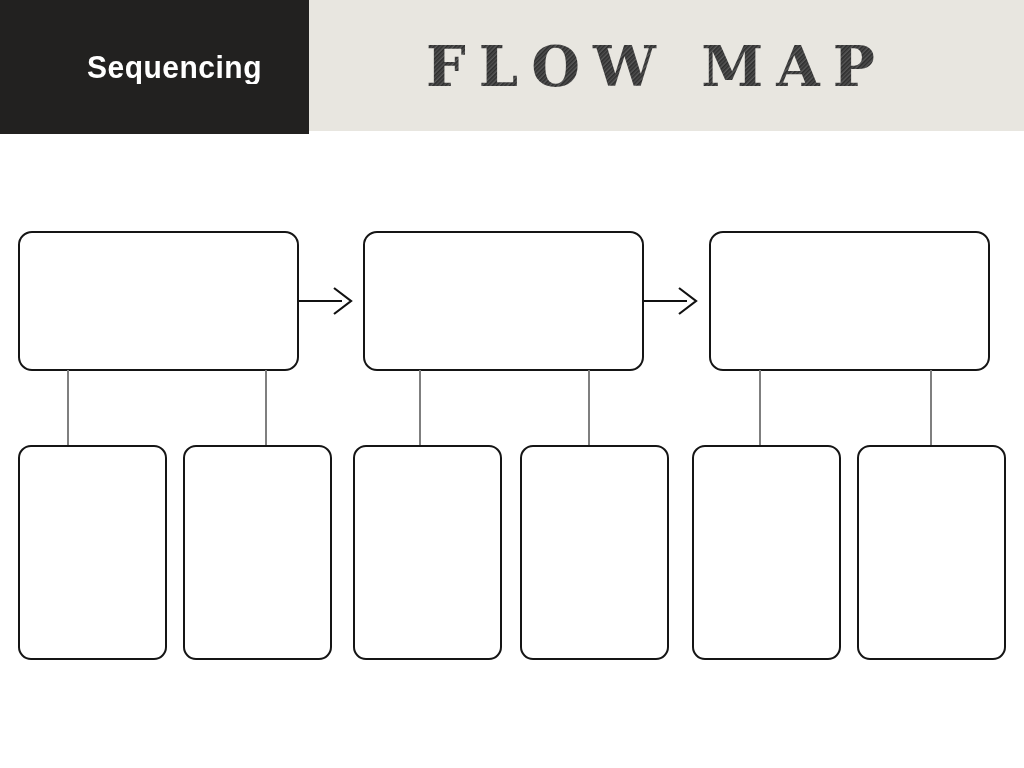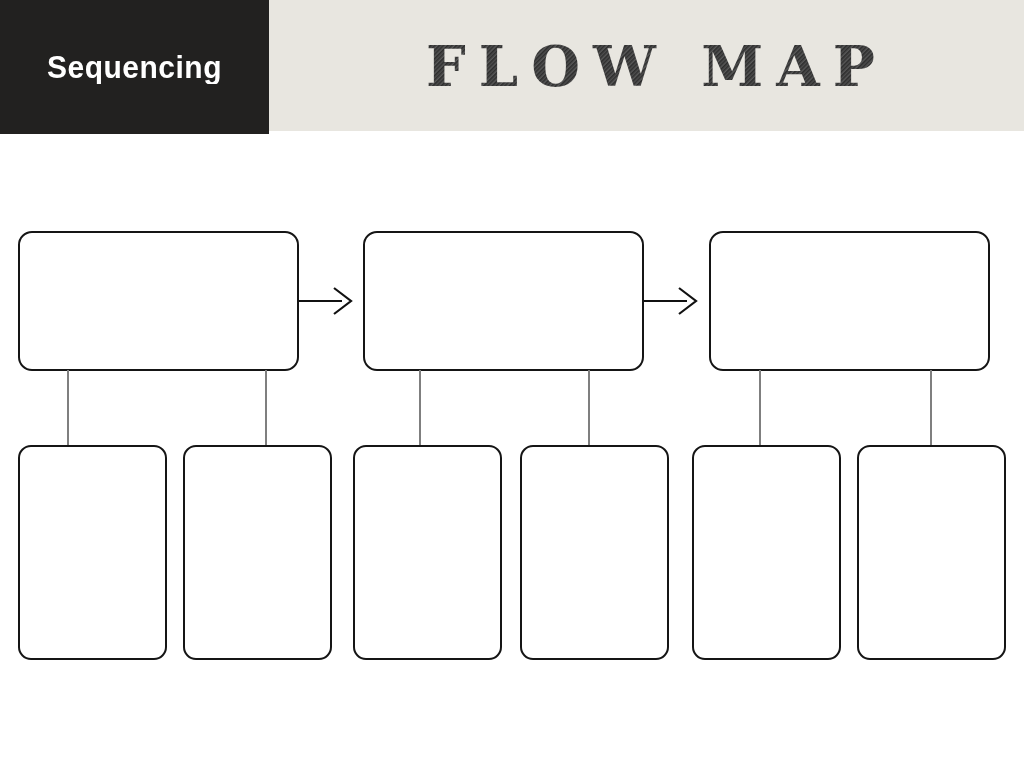--- a/index.html
+++ b/index.html
@@ -27,20 +27,21 @@
   }
   .header-badge {
     position: absolute;
     left: 0; top: 0;
     width: 269px; height: 134px;
     background: #222120;
     display: flex;
     align-items: center;
     justify-content: center;
     z-index: 2;
+    padding-left: 40px;
   }
   .badge-label {
     color: #ffffff;
     font-size: 30px;
     font-weight: 700;
     letter-spacing: 0.5px;
     transform: scaleY(1.05);
   }
   .flow-title {
     position: absolute;

